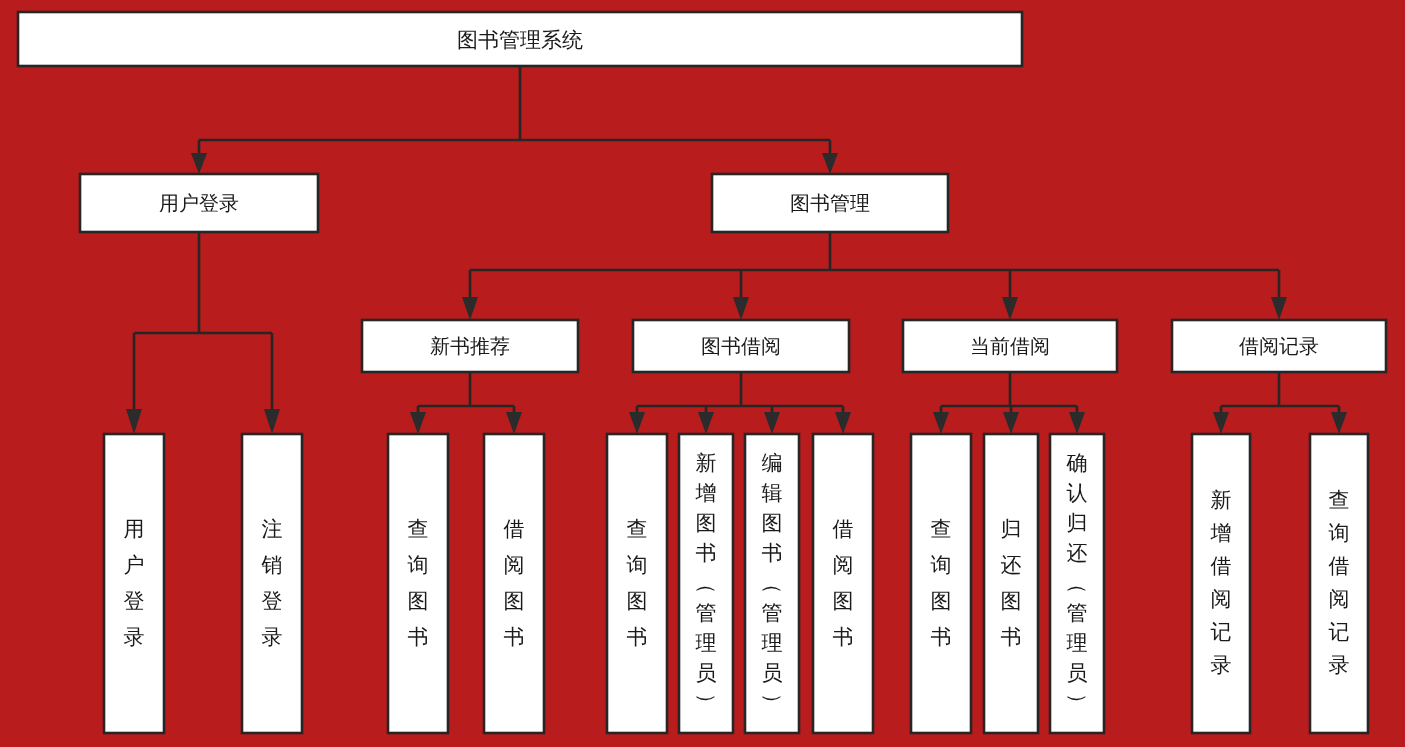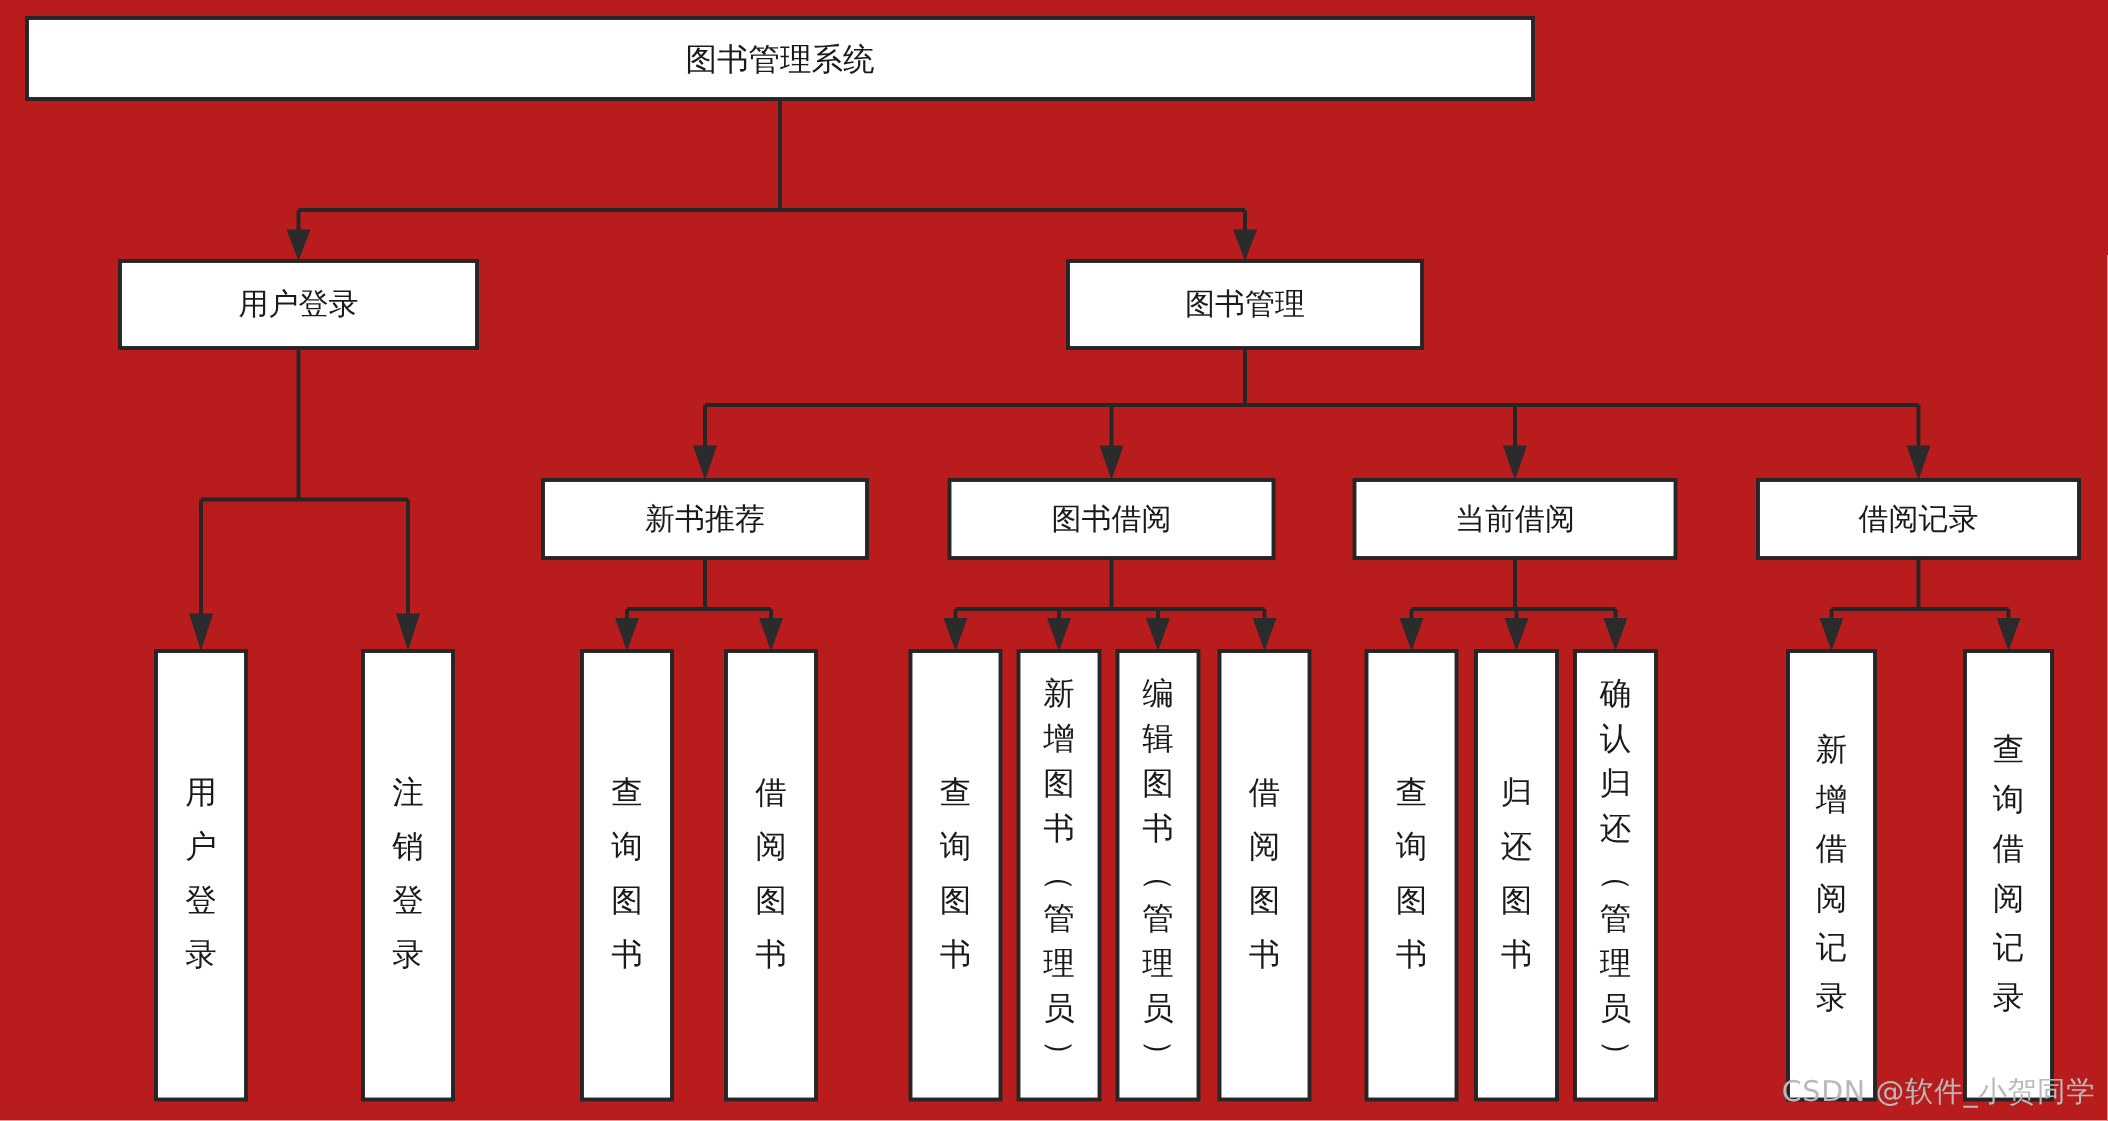--- a/index.html
+++ b/index.html
@@ -324,15 +324,14 @@
             <text class="vlabel vlabel-char" x="1339" y="567">借</text>
             <text class="vlabel vlabel-char" x="1339" y="600">阅</text>
             <text class="vlabel vlabel-char" x="1339" y="633">记</text>
             <text class="vlabel vlabel-char" x="1339" y="666">录</text>
           </g>
         </g>
       </g>
 
   </svg>
 
-  <div class="watermark">CSDN @软件_小贺同学</div>
 
 </div>
 
 </body></html>

